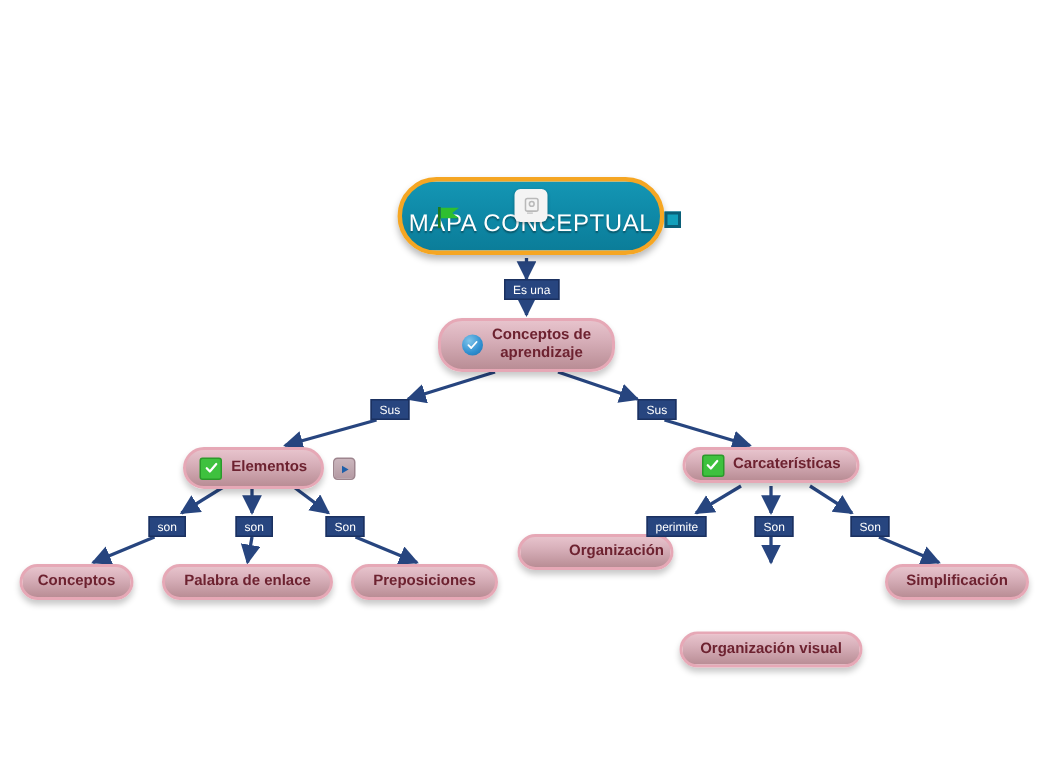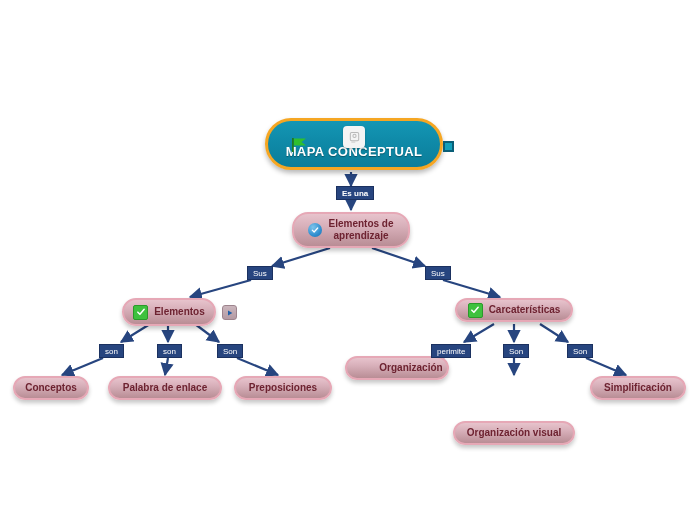--- a/index.html
+++ b/index.html
@@ -34,22 +34,22 @@
     border: 3px solid #f5a623;
     background: linear-gradient(180deg, #1496b4 0%, #0f8aa8 45%, #0b7d99 100%);
     box-shadow: 0 3px 5px rgba(0,0,0,0.28);
     display: flex;
     align-items: flex-end;
     justify-content: center;
     padding-bottom: 8px;
   }
   .root-title {
     color: #ffffff;
-    font-size: 13px;
-    font-weight: bold;
+    font-size: 16px;
+    font-weight: normal;
     letter-spacing: 0.4px;
     text-shadow: 0 1px 1px rgba(0,0,0,0.35);
     white-space: nowrap;
   }
   .flag-icon {
     position: absolute;
     left: 24px;
     top: 17px;
     width: 16px;
     height: 14px;
@@ -205,21 +205,21 @@
     <span class="root-title">MAPA CONCEPTUAL</span>
   </div>
   <div class="handle-square" style="left:443px; top:141px;"></div>
 
   <div class="node" style="left:292px; top:212px; width:118px; height:36px;">
     <span class="check-blue">
       <svg viewBox="0 0 14 14" width="10" height="10" xmlns="http://www.w3.org/2000/svg">
         <path d="M3.2,7.2 L5.8,9.8 L10.8,4.2" fill="none" stroke="#ffffff" stroke-width="1.7" stroke-linecap="round" stroke-linejoin="round"></path>
       </svg>
     </span>
-    <span class="node-label">Elementos de
+    <span class="node-label">Conceptos de
 aprendizaje</span>
   </div>
 
   <div class="node small" style="left:122px; top:298px; width:94px; height:28px;">
     <span class="check-green">
       <svg viewBox="0 0 12 12" width="10" height="10" xmlns="http://www.w3.org/2000/svg">
         <path d="M2.2,6.2 L4.7,8.8 L9.8,2.8" fill="none" stroke="#ffffff" stroke-width="1.8" stroke-linecap="round" stroke-linejoin="round"></path>
       </svg>
     </span>
     <span class="node-label">Elementos</span>
@@ -252,21 +252,21 @@
   <div class="node small" style="left:345px; top:356px; width:104px; height:24px;padding-left:28px;">
     <span class="node-label">Organización</span>
   </div>
   <div class="node small" style="left:453px; top:376px; width:122px; height:24px;margin-top:45px;">
     <span class="node-label">Organización visual</span>
   </div>
   <div class="node small" style="left:590px; top:376px; width:96px; height:24px;">
     <span class="node-label">Simplificación</span>
   </div>
 
-  <div class="edge-label" style="left:336px; top:186px;font-weight:bold;">Es una</div>
+  <div class="edge-label" style="left:336px; top:186px;">Es una</div>
 
   <div class="edge-label" style="left:247px; top:266px;">Sus</div>
   <div class="edge-label" style="left:425px; top:266px;">Sus</div>
 
   <div class="edge-label" style="left:99px; top:344px;">son</div>
   <div class="edge-label" style="left:157px; top:344px;">son</div>
   <div class="edge-label" style="left:217px; top:344px;">Son</div>
 
   <div class="edge-label" style="left:431px; top:344px;">perimite</div>
   <div class="edge-label" style="left:503px; top:344px;">Son</div>

